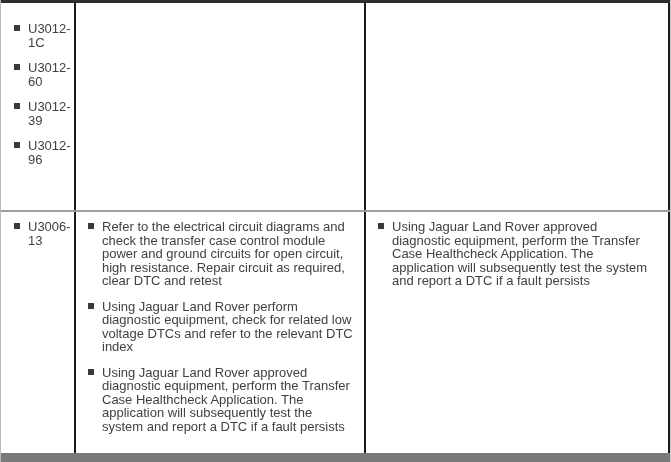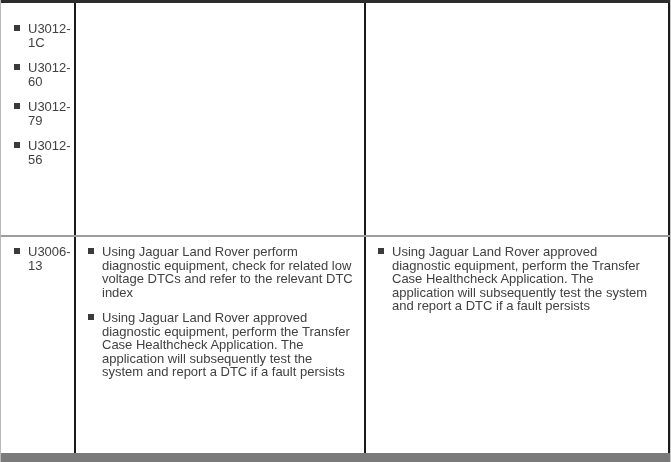--- a/index.html
+++ b/index.html
@@ -79,25 +79,25 @@
             <li class="bullet-item">
               <span class="bullet-square"></span>
               <span class="bullet-text">U3012-1C</span>
             </li>
             <li class="bullet-item">
               <span class="bullet-square"></span>
               <span class="bullet-text">U3012-60</span>
             </li>
             <li class="bullet-item">
               <span class="bullet-square"></span>
-              <span class="bullet-text">U3012-79</span>
+              <span class="bullet-text">U3012-39</span>
             </li>
             <li class="bullet-item">
               <span class="bullet-square"></span>
-              <span class="bullet-text">U3012-56</span>
+              <span class="bullet-text">U3012-96</span>
             </li>
           </ul>
       </div>
       <div class="cell col-action">
         <ul class="bullet-list"></ul>
       </div>
       <div class="cell col-verify">
         <ul class="bullet-list"></ul>
       </div>
     </div>
@@ -106,20 +106,24 @@
       <div class="cell col-code">
         <ul class="bullet-list">
             <li class="bullet-item">
               <span class="bullet-square"></span>
               <span class="bullet-text">U3006-13</span>
             </li>
           </ul>
       </div>
       <div class="cell col-action">
         <ul class="bullet-list">
+            <li class="bullet-item">
+              <span class="bullet-square"></span>
+              <span class="bullet-text">Refer to the electrical circuit diagrams and check the transfer case control module power and ground circuits for open circuit, high resistance. Repair circuit as required, clear DTC and retest</span>
+            </li>
             <li class="bullet-item">
               <span class="bullet-square"></span>
               <span class="bullet-text">Using Jaguar Land Rover perform diagnostic equipment, check for related low voltage DTCs and refer to the relevant DTC index</span>
             </li>
             <li class="bullet-item">
               <span class="bullet-square"></span>
               <span class="bullet-text">Using Jaguar Land Rover approved diagnostic equipment, perform the Transfer Case Healthcheck Application. The application will subsequently test the system and report a DTC if a fault persists</span>
             </li>
           </ul>
       </div>

